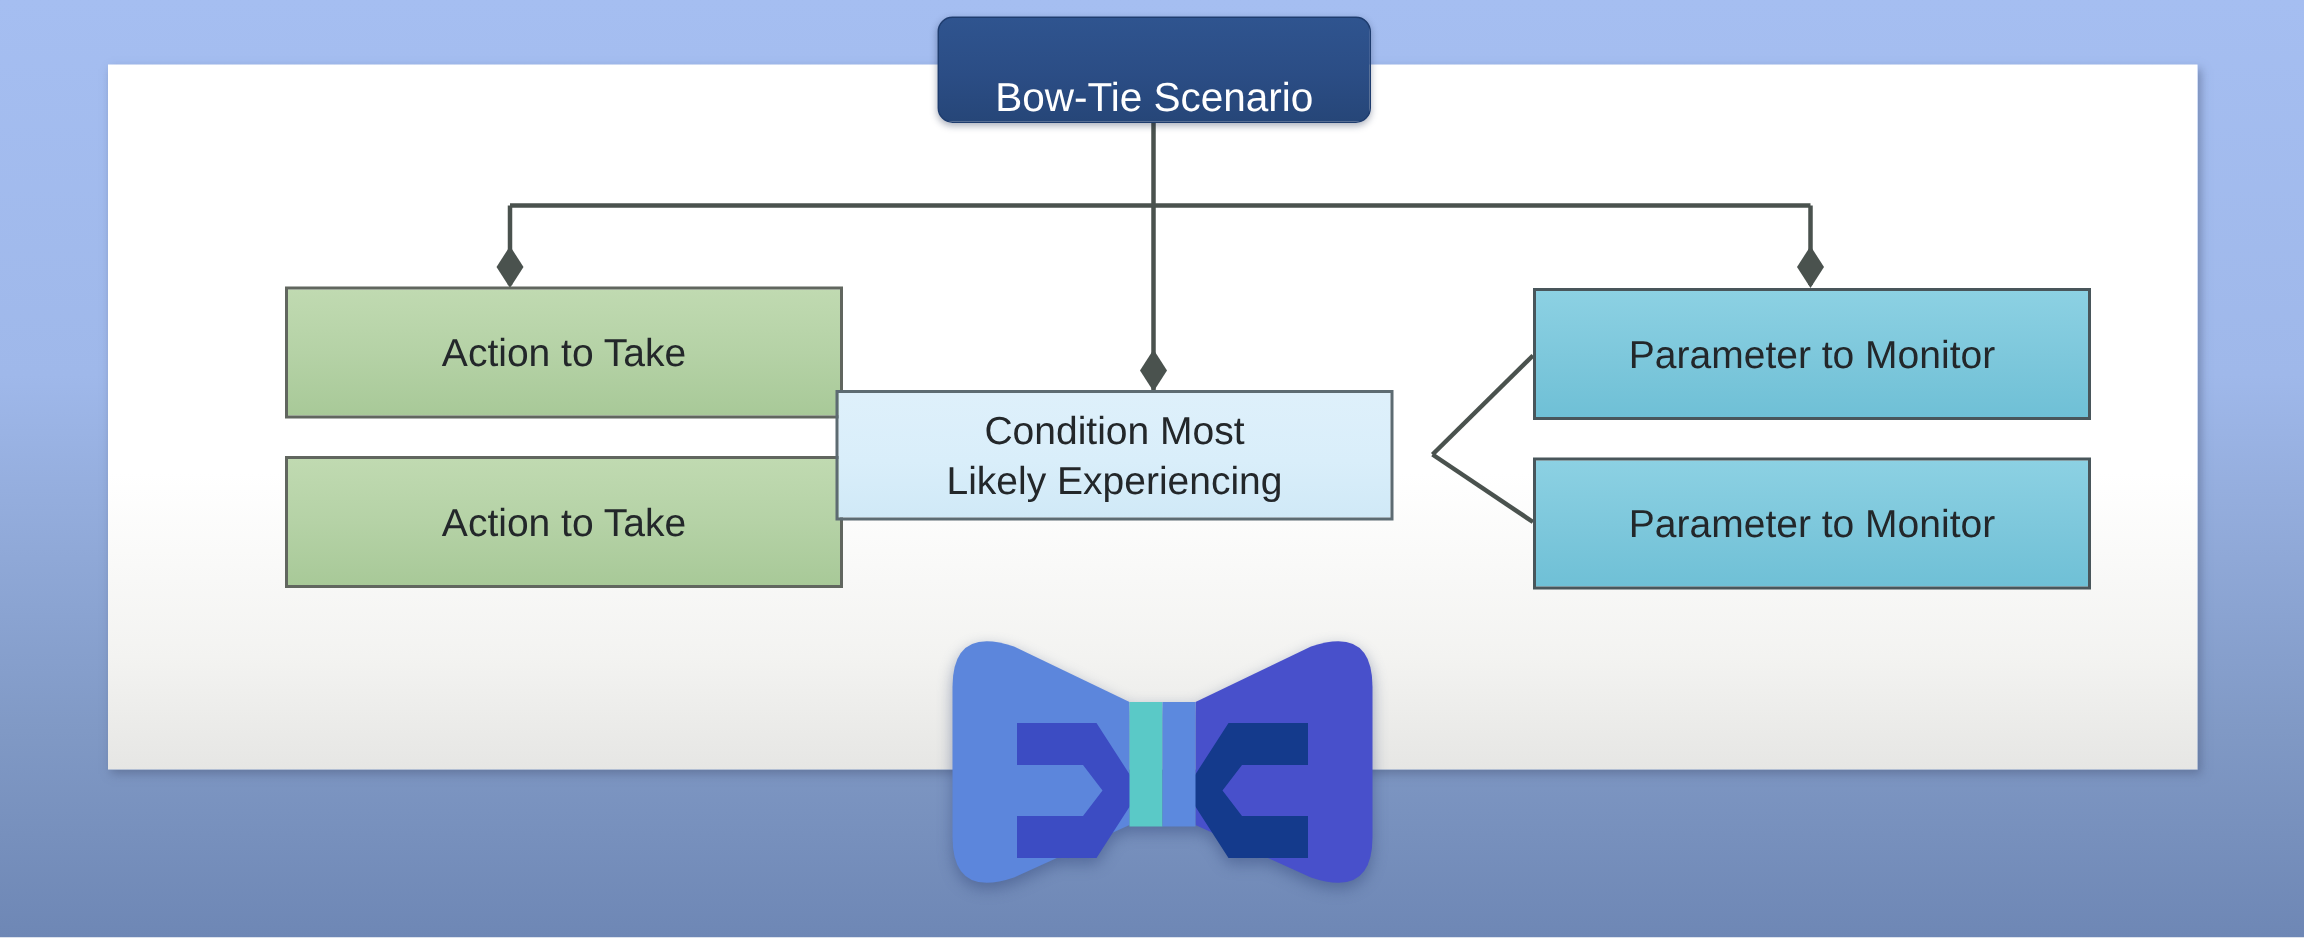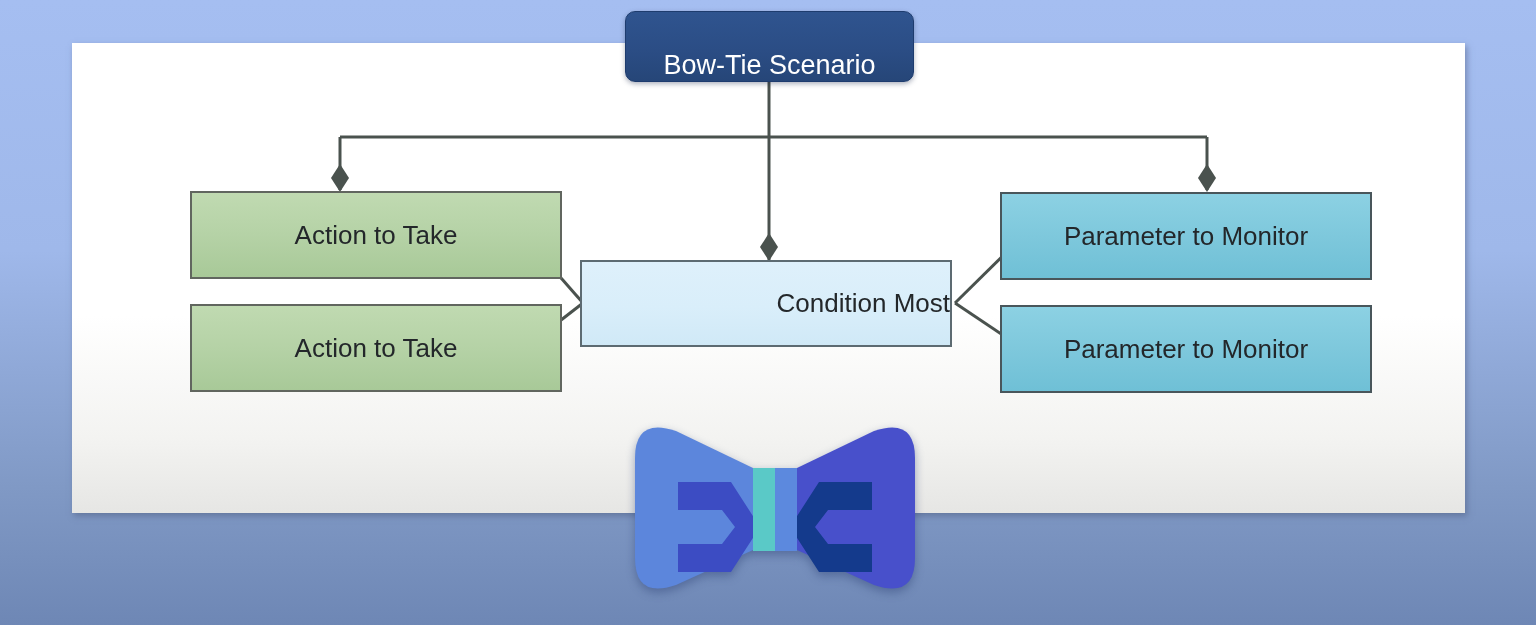--- a/index.html
+++ b/index.html
@@ -52,34 +52,33 @@
   .action-box {
     left: 154px;
     width: 372px; height: 88px;
     background: linear-gradient(180deg, #c0dab1 0%, #b5d2a6 50%, #a8c998 100%);
     border: 2px solid #61665f;
     margin-left: 36px;
   }
   .action-1 { top: 191px; }
   .action-2 { top: 304px; }
   .parameter-box {
-    left: 1000px;
+    left: 1022px;
     width: 372px; height: 88px;
     background: linear-gradient(180deg, #8cd1e3 0%, #7ec8dc 50%, #6fc0d6 100%);
     border: 2px solid #49565b;
   }
   .parameter-1 { top: 192px; }
   .parameter-2 { top: 305px; }
   .center-box {
-    left: 580px; top: 260px;
+    left: 557px; top: 260px;
     width: 372px; height: 87px;
     background: linear-gradient(180deg, #def0fb 0%, #d9eefa 55%, #d0e9f7 100%);
     border: 2px solid #5d6b72;
     line-height: 33px;
-    justify-content: flex-end;
   }
   .bowtie {
     position: absolute;
     left: 614px; top: 418px;
     width: 306px; height: 180px;
     z-index: 4;
     overflow: visible;
     filter: drop-shadow(0 4px 5px rgba(45, 65, 115, 0.45));
   }
 </style>
@@ -115,20 +114,21 @@
   <div class="node action-box action-1">
     <span>Action to Take</span>
   </div>
   <div class="node action-box action-2">
     <span>Action to Take</span>
   </div>
 
   <div class="node center-box">
     <span>
       <span>Condition Most</span><br>
+      <span>Likely Experiencing</span>
     </span>
   </div>
 
   <div class="node parameter-box parameter-1">
     <span>Parameter to Monitor</span>
   </div>
   <div class="node parameter-box parameter-2">
     <span>Parameter to Monitor</span>
   </div>
 

